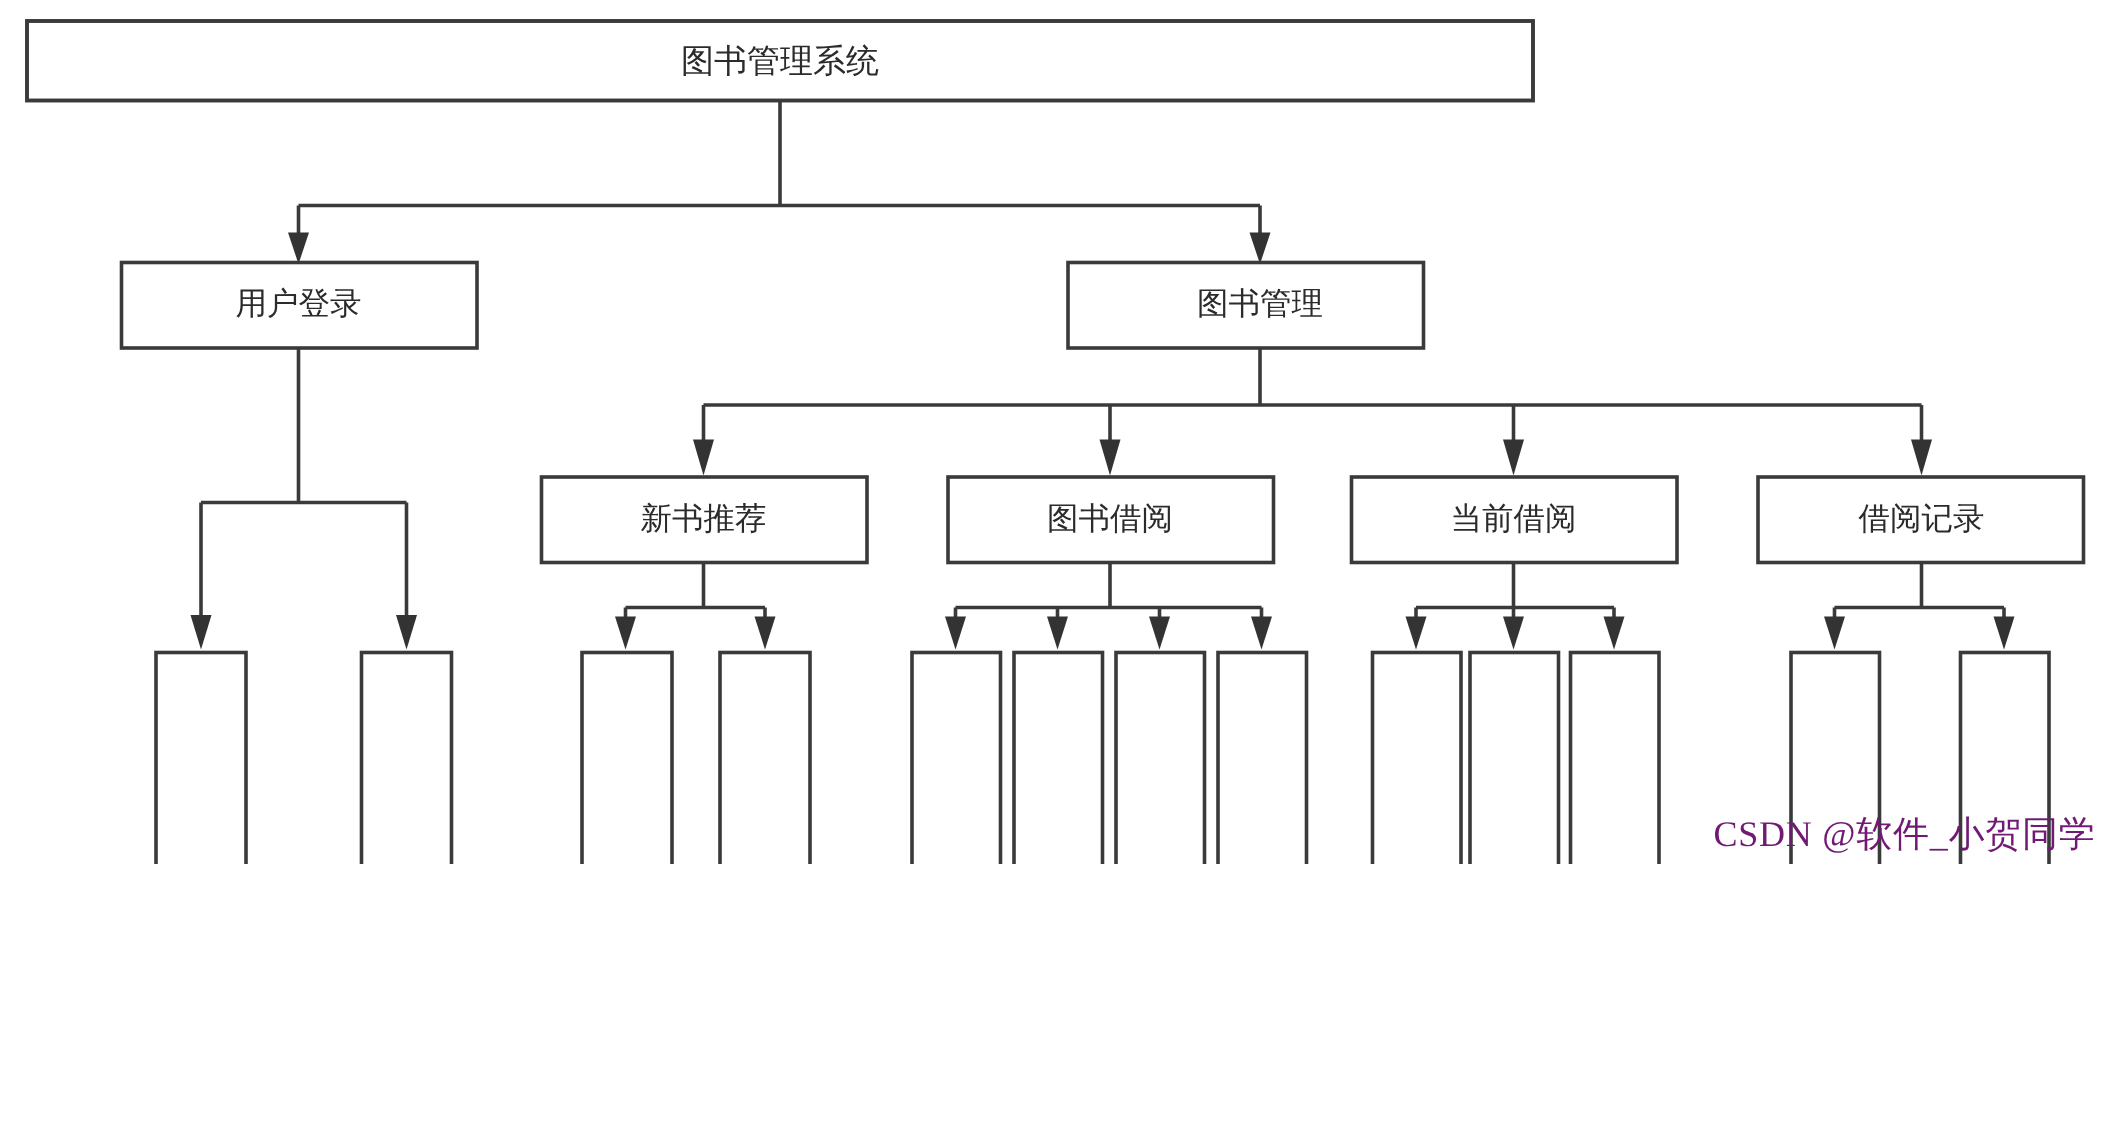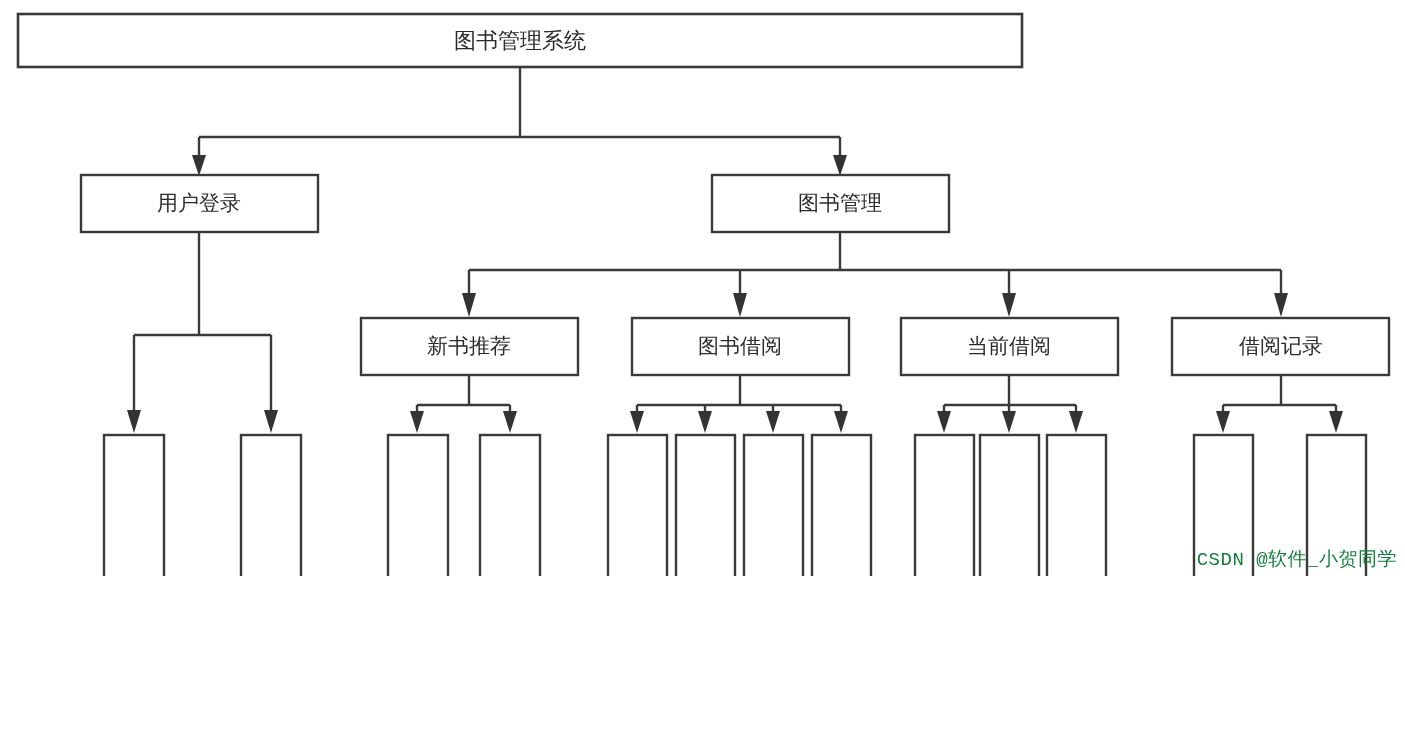--- a/index.html
+++ b/index.html
@@ -68,23 +68,23 @@
     align-items: center;
     justify-content: center;
     white-space: nowrap;
     pointer-events: none;
     user-select: none;
   }
   .watermark {
     position: absolute;
     right: 8px;
     bottom: 4px;
-    font-family: Liberation Mono, monospace;
-    font-size: 19px;
-    color: #15803d;
+    font-family: Liberation Serif, serif;
+    font-size: 24px;
+    color: #701a75;
     letter-spacing: 0.5px;
     white-space: nowrap;
     user-select: none;
   }
 </style>
 </head>
 <body>
 
 <div id="diagram-root">
 

